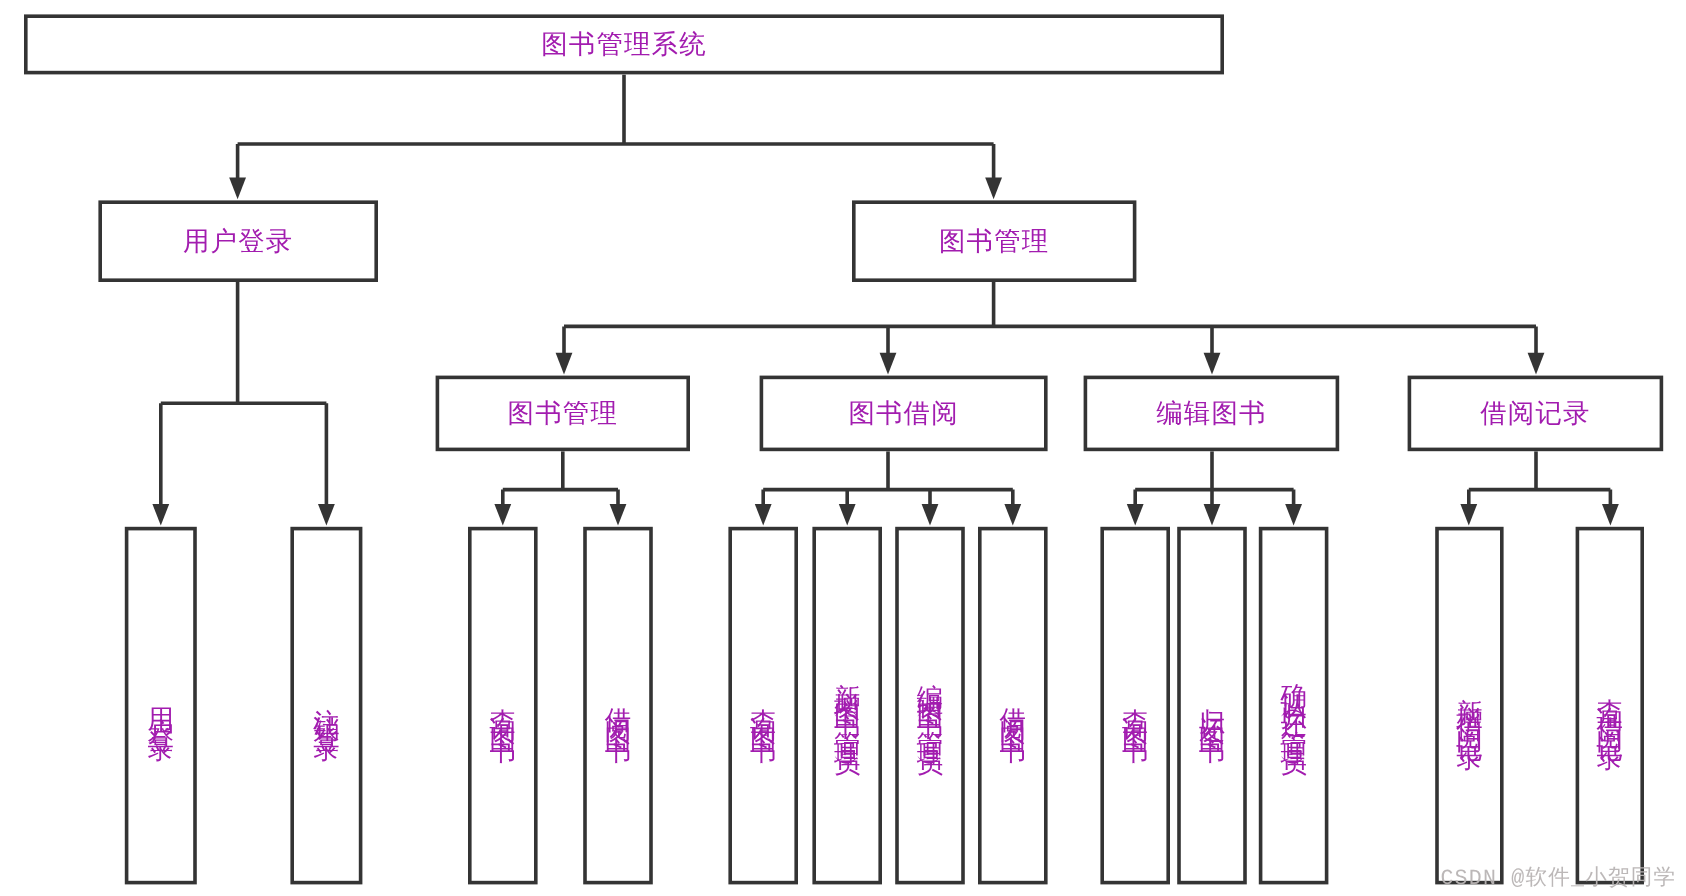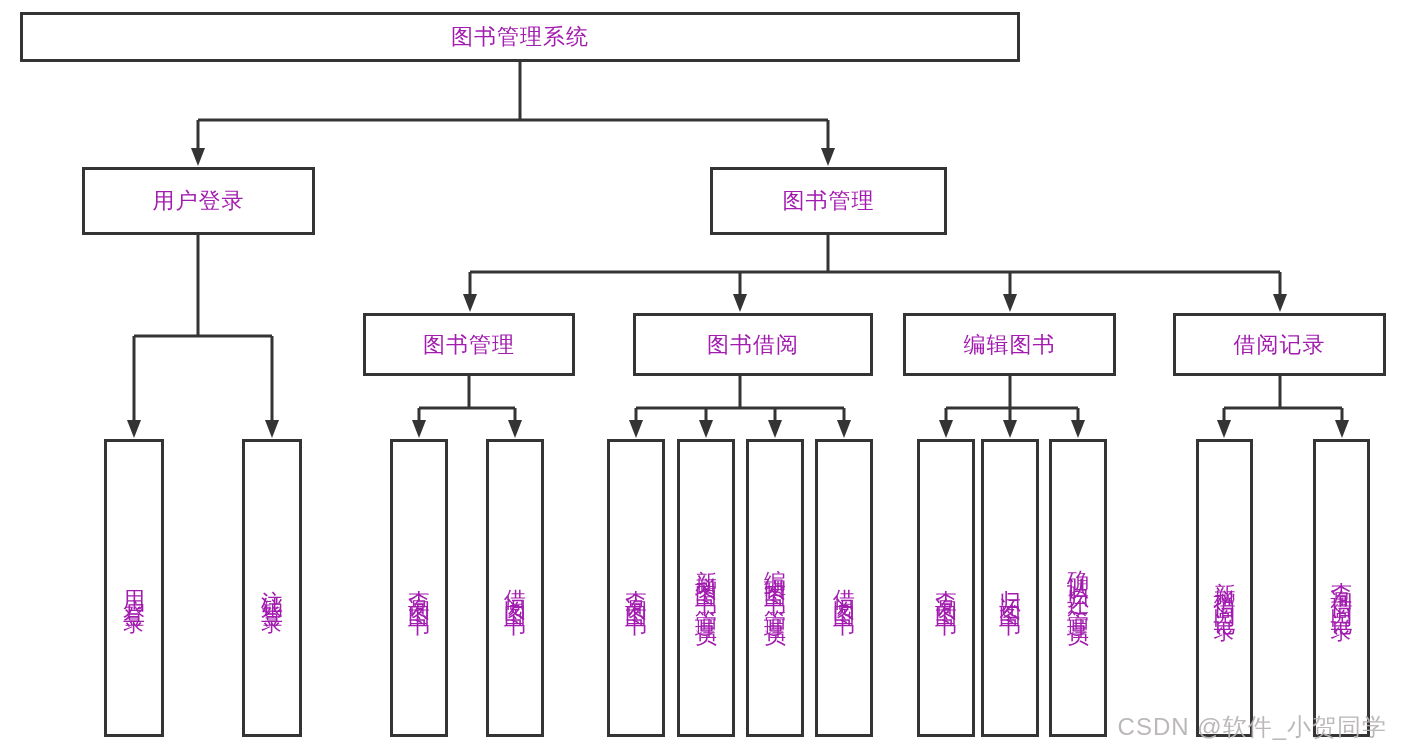--- a/index.html
+++ b/index.html
@@ -24,26 +24,27 @@
   .leaf .vtext{
     writing-mode:vertical-rl;
     text-orientation:mixed;
     font-size:22px;
     line-height:1;
     letter-spacing:8px;
     white-space:nowrap;
   }
   #watermark{
     position:absolute;
-    right:18px;bottom:4px;
-    font-size:24px;
+    right:8px;bottom:4px;
+    font-size:18px;
     color:rgba(184,180,180,0.95);
     z-index:3;
     letter-spacing:1px;
     white-space:nowrap;
+    font-family:Liberation Mono, monospace;
   }
 </style>
 </head>
 <body>
 
 <div id="canvas">
 
   <svg id="connectors" width="1405" height="747" viewBox="0 0 1405 747">
     <g stroke="#343434" stroke-width="3" fill="none">
 

